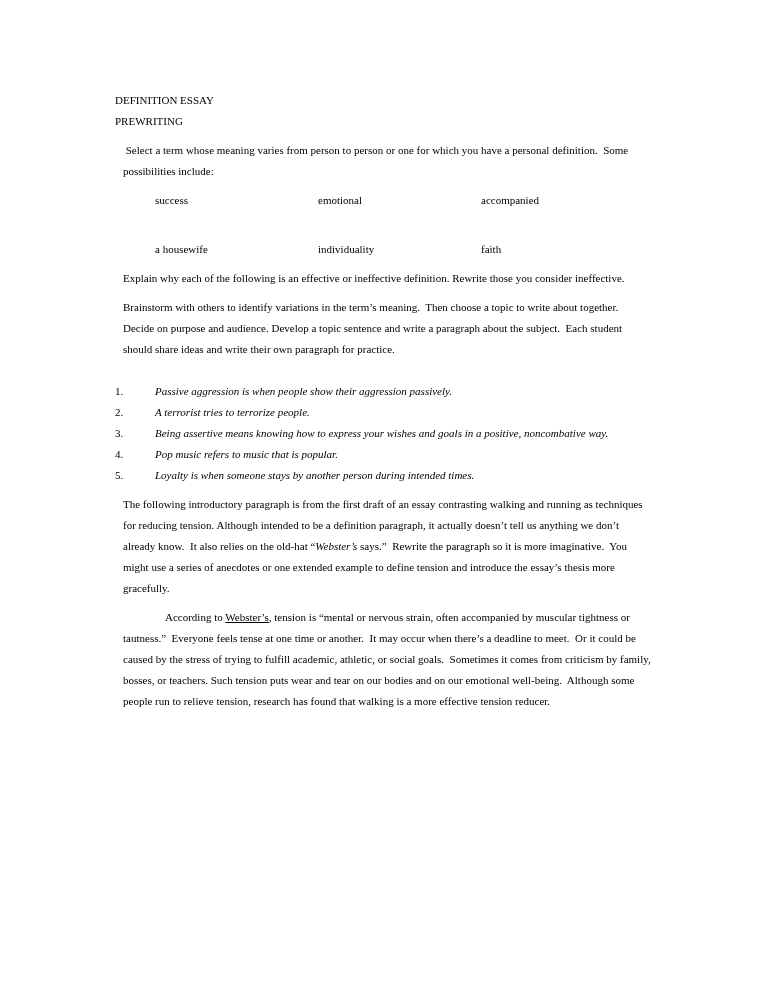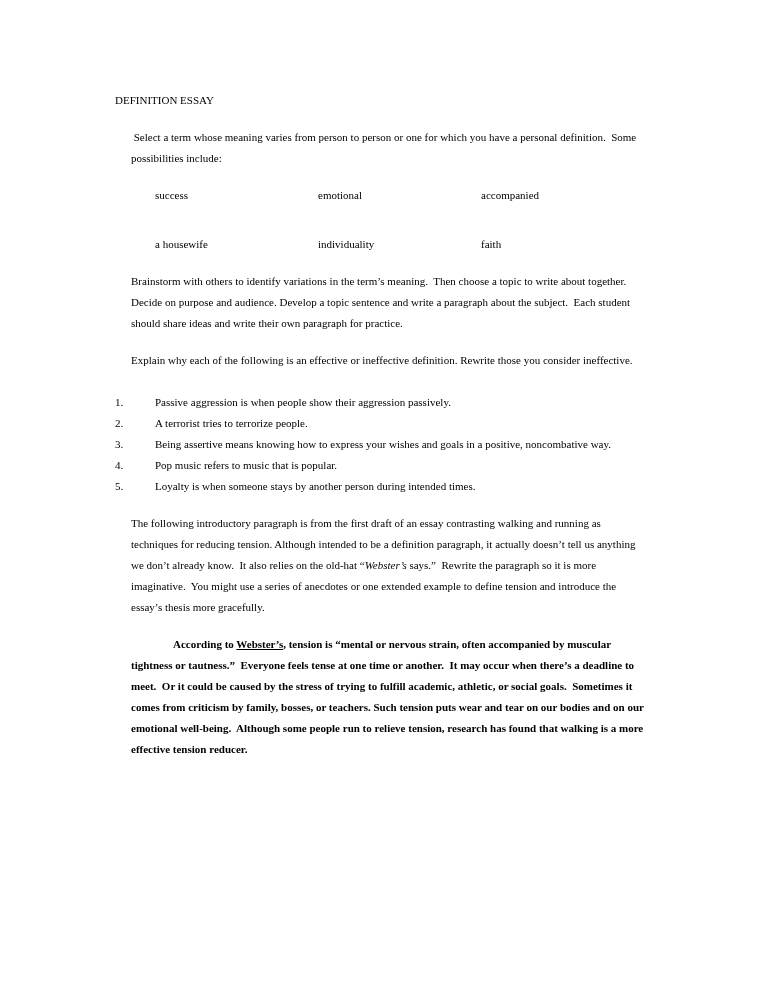--- a/index.html
+++ b/index.html
@@ -21,21 +21,21 @@
     left: 115px;
     top: 90px;
     width: 545px;
     font-size: 11px;
     line-height: 21px;
   }
   .line {
     white-space: pre-wrap;
   }
   p.para {
-    margin: 16px;
+    margin: 8px;
     white-space: pre-wrap;
   }
   .gap {
     margin-top: 21px;
   }
   .terms {
     display: grid;
     grid-template-columns: 135px 135px auto;
     padding-left: 40px;
     gap: 28px;
@@ -51,54 +51,55 @@
   .numlist li {
     display: flex;
   }
   .numlist .num {
     width: 40px;
     flex-shrink: 0;
   }
   .numlist .txt {
     flex: 1;
     white-space: pre-wrap;
+    font-style: italic;
   }
   .indent {
     text-indent: 42px;
-    font-weight: bold;
   }
   .underline {
     text-decoration: underline;
   }
   i {
     font-style: italic;
   }
 </style>
 </head>
 <body>
 
 <div class="page">
   <div class="content">
 
     <div class="line">DEFINITION ESSAY</div>
+    <div class="line">PREWRITING</div>
 
     <p class="para"> Select a term whose meaning varies from person to person or one for which you have a personal definition.  Some possibilities include:</p>
 
     <div class="terms">
       <div class="cell">success</div>
       <div class="cell">emotional</div>
       <div class="cell">accompanied</div>
       <div class="cell">a housewife</div>
       <div class="cell">individuality</div>
       <div class="cell">faith</div>
     </div>
 
+    <p class="para gap">Explain why each of the following is an effective or ineffective definition. Rewrite those you consider ineffective.</p>
+
     <p class="para gap">Brainstorm with others to identify variations in the term’s meaning.  Then choose a topic to write about together.  Decide on purpose and audience. Develop a topic sentence and write a paragraph about the subject.  Each student should share ideas and write their own paragraph for practice.</p>
-
-    <p class="para gap">Explain why each of the following is an effective or ineffective definition. Rewrite those you consider ineffective.</p>
 
     <ol class="numlist">
       <li>
         <span class="num">1.</span>
         <span class="txt">Passive aggression is when people show their aggression passively.</span>
       </li>
       <li>
         <span class="num">2.</span>
         <span class="txt">A terrorist tries to terrorize people.</span>
       </li>

